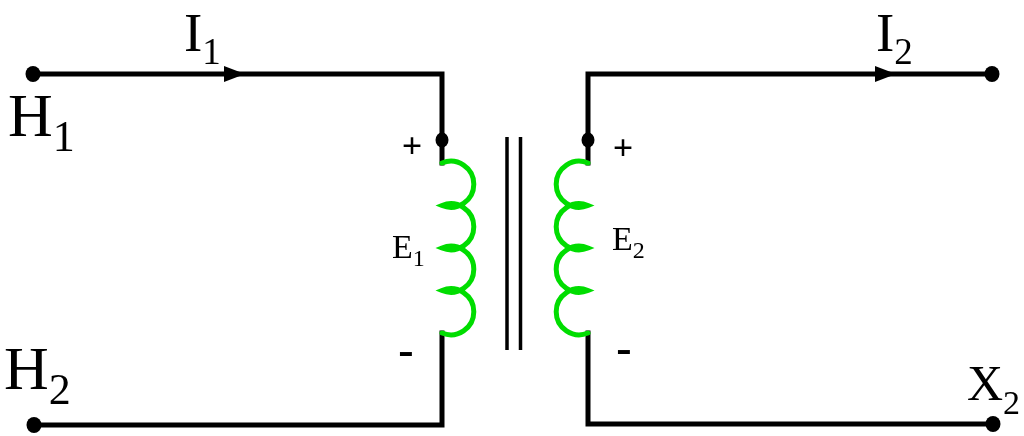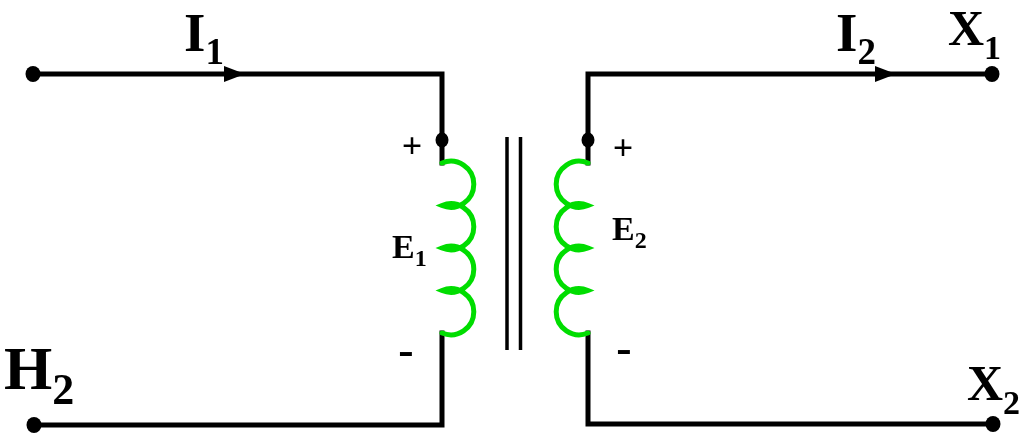--- a/index.html
+++ b/index.html
@@ -6,21 +6,21 @@
   .canvas{
     position:relative;
     width:1024px;height:436px;
     background:#ffffff;
     overflow:hidden;
     font-family:"Liberation Serif",serif;
   }
   .canvas svg{position:absolute;left:0;top:0;}
   .lbl{
     position:absolute;
-    font-weight:bold;
+    font-weight:normal;
     color:#000;
     line-height:1;
     white-space:nowrap;
     font-family:"Liberation Serif",serif;
   }
   .lbl .sub{position:relative;display:inline-block;}
   
   .fs62{font-size:62px;}
   .fs62 .sub{font-size:44px;top:15px;}
   
@@ -41,23 +41,23 @@
     font-family:"Liberation Serif",serif;
   }
   .plus{font-size:36px;}
   .minus{font-size:46px;}
   
   #lbl-h1{left:8px;top:84px;}
   #lbl-h2{left:4px;top:337px;}
   #lbl-x1{left:948px;top:3px;}
   #lbl-x2{left:967px;top:358px;}
   #lbl-i1{left:184px;top:5px;}
-  #lbl-i2{left:836px;top:5px;}
+  #lbl-i2{left:876px;top:5px;}
   #lbl-e1{left:392px;top:230px;}
-  #lbl-e2{left:612px;top:212px;}
+  #lbl-e2{left:612px;top:222px;}
   #plus-primary{left:412px;top:146px;}
   #plus-secondary{left:623px;top:148px;}
   #minus-primary{left:406px;top:350px;}
   #minus-secondary{left:624px;top:348px;}
 </style>
 </head>
 <body>
 
 <div class="canvas">
 
@@ -86,24 +86,24 @@
       <ellipse cx="442" cy="140" rx="6.5" ry="7.5"></ellipse>
       <ellipse cx="588" cy="140" rx="6.5" ry="7.5"></ellipse>
     </g>
 
     <g fill="#000000">
       <polygon points="245,74 224,66 224,82"></polygon>
       <polygon points="896,74 875,66 875,82"></polygon>
     </g>
   </svg>
 
+  <div class="lbl fs62" id="lbl-h1"><span>H</span><span class="sub">1</span></div>
 
   <div class="lbl fs62" id="lbl-h2"><span>H</span><span class="sub">2</span></div>
 
-  <div class="lbl fs50" id="lbl-x1"><span>X</span><span class="sub">1</span></div>
 
   <div class="lbl fs50" id="lbl-x2"><span>X</span><span class="sub">2</span></div>
 
   <div class="lbl fs55" id="lbl-i1"><span>I</span><span class="sub">1</span></div>
 
   <div class="lbl fs55" id="lbl-i2"><span>I</span><span class="sub">2</span></div>
 
   <div class="lbl fs34" id="lbl-e1"><span>E</span><span class="sub">1</span></div>
 
   <div class="lbl fs34" id="lbl-e2"><span>E</span><span class="sub">2</span></div>

